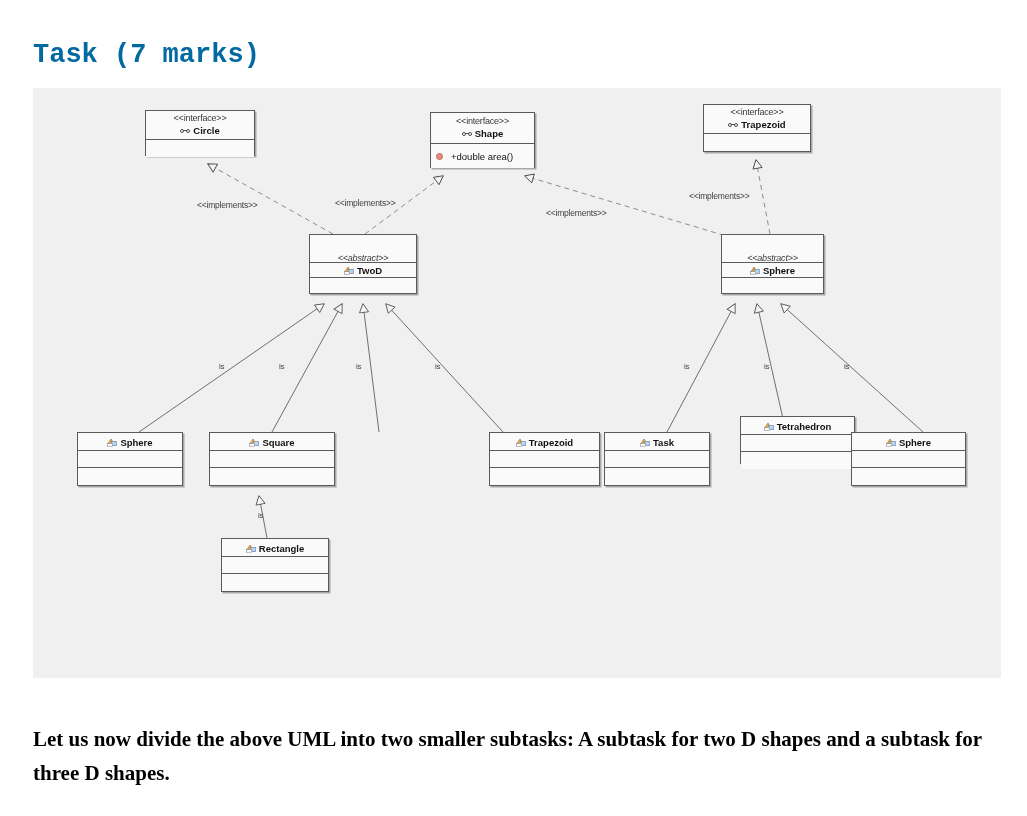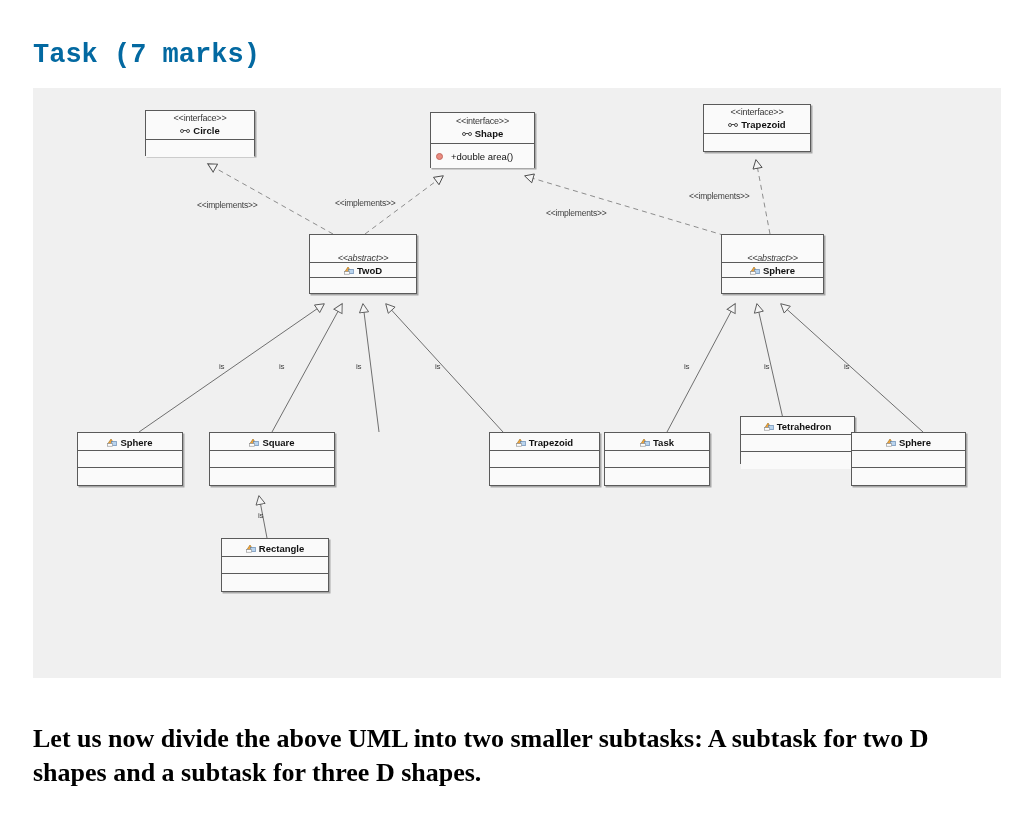--- a/index.html
+++ b/index.html
@@ -31,21 +31,21 @@
     letter-spacing: 0px;
     white-space: nowrap;
   }
   .caption {
     position: absolute;
     left: 33px;
     top: 722px;
     width: 968px;
     font-family: "Liberation Serif", serif;
     font-weight: bold;
-    font-size: 26px;
+    font-size: 21px;
     line-height: 34px;
     color: #000000;
   }
 
   
   .diagram {
     position: absolute;
     left: 33px;
     top: 88px;
     width: 968px;

